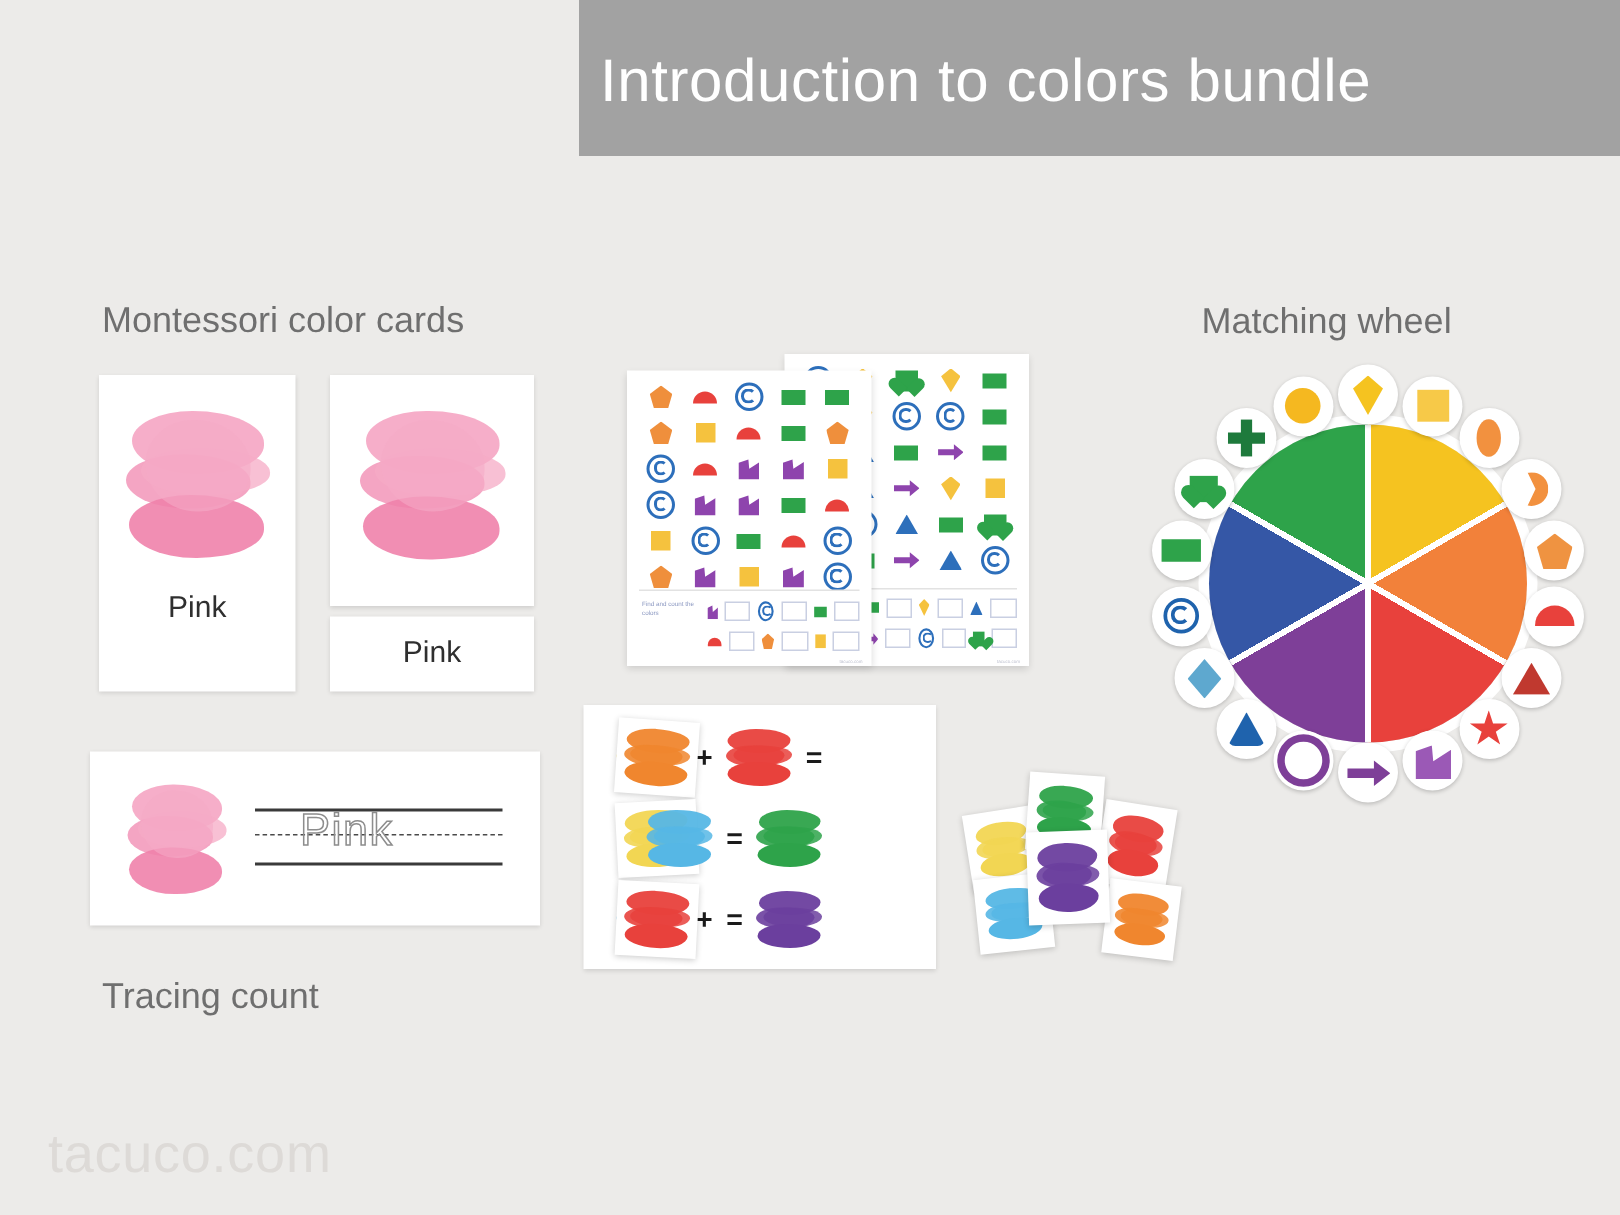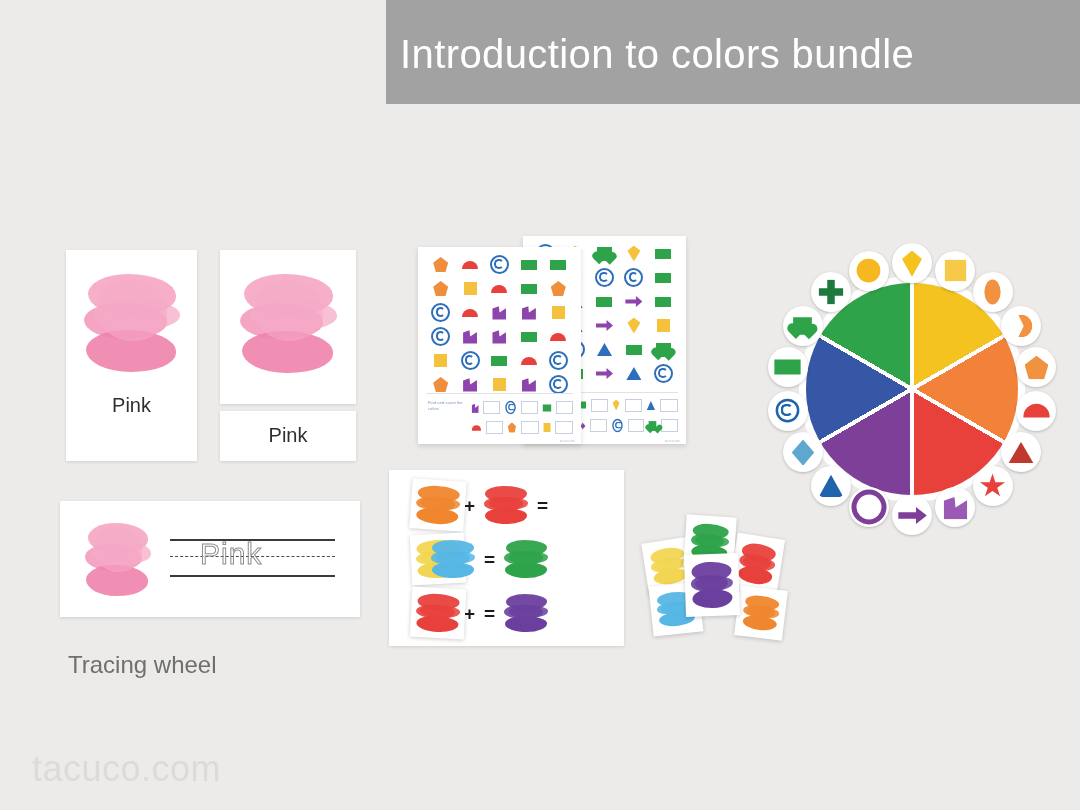--- a/index.html
+++ b/index.html
@@ -160,21 +160,23 @@
   .scard{position:absolute;background:#fff;box-shadow:0 1px 4px rgba(0,0,0,.2);display:flex;align-items:center;justify-content:center;}
 </style>
 </head>
 <body>
 
 <div class="stage">
 
   <div class="banner"></div>
   <div class="banner-title">Introduction to colors bundle</div>
 
-  <div class="caption cap-tracing">Tracing wheel</div>
+  <div class="caption cap-montessori">Montessori color cards</div>
+  <div class="caption cap-matching">Matching wheel</div>
+  <div class="caption cap-tracing">Tracing count</div>
 
   <div class="card" id="mcard1">
     <div class="swatch-pink">
       <i class="sp1"></i>
         <i class="sp2"></i>
         <i class="sp3"></i>
         <i class="sp4"></i>
         <i class="sp5"></i>
     </div>
     <div class="card-label">Pink</div>

